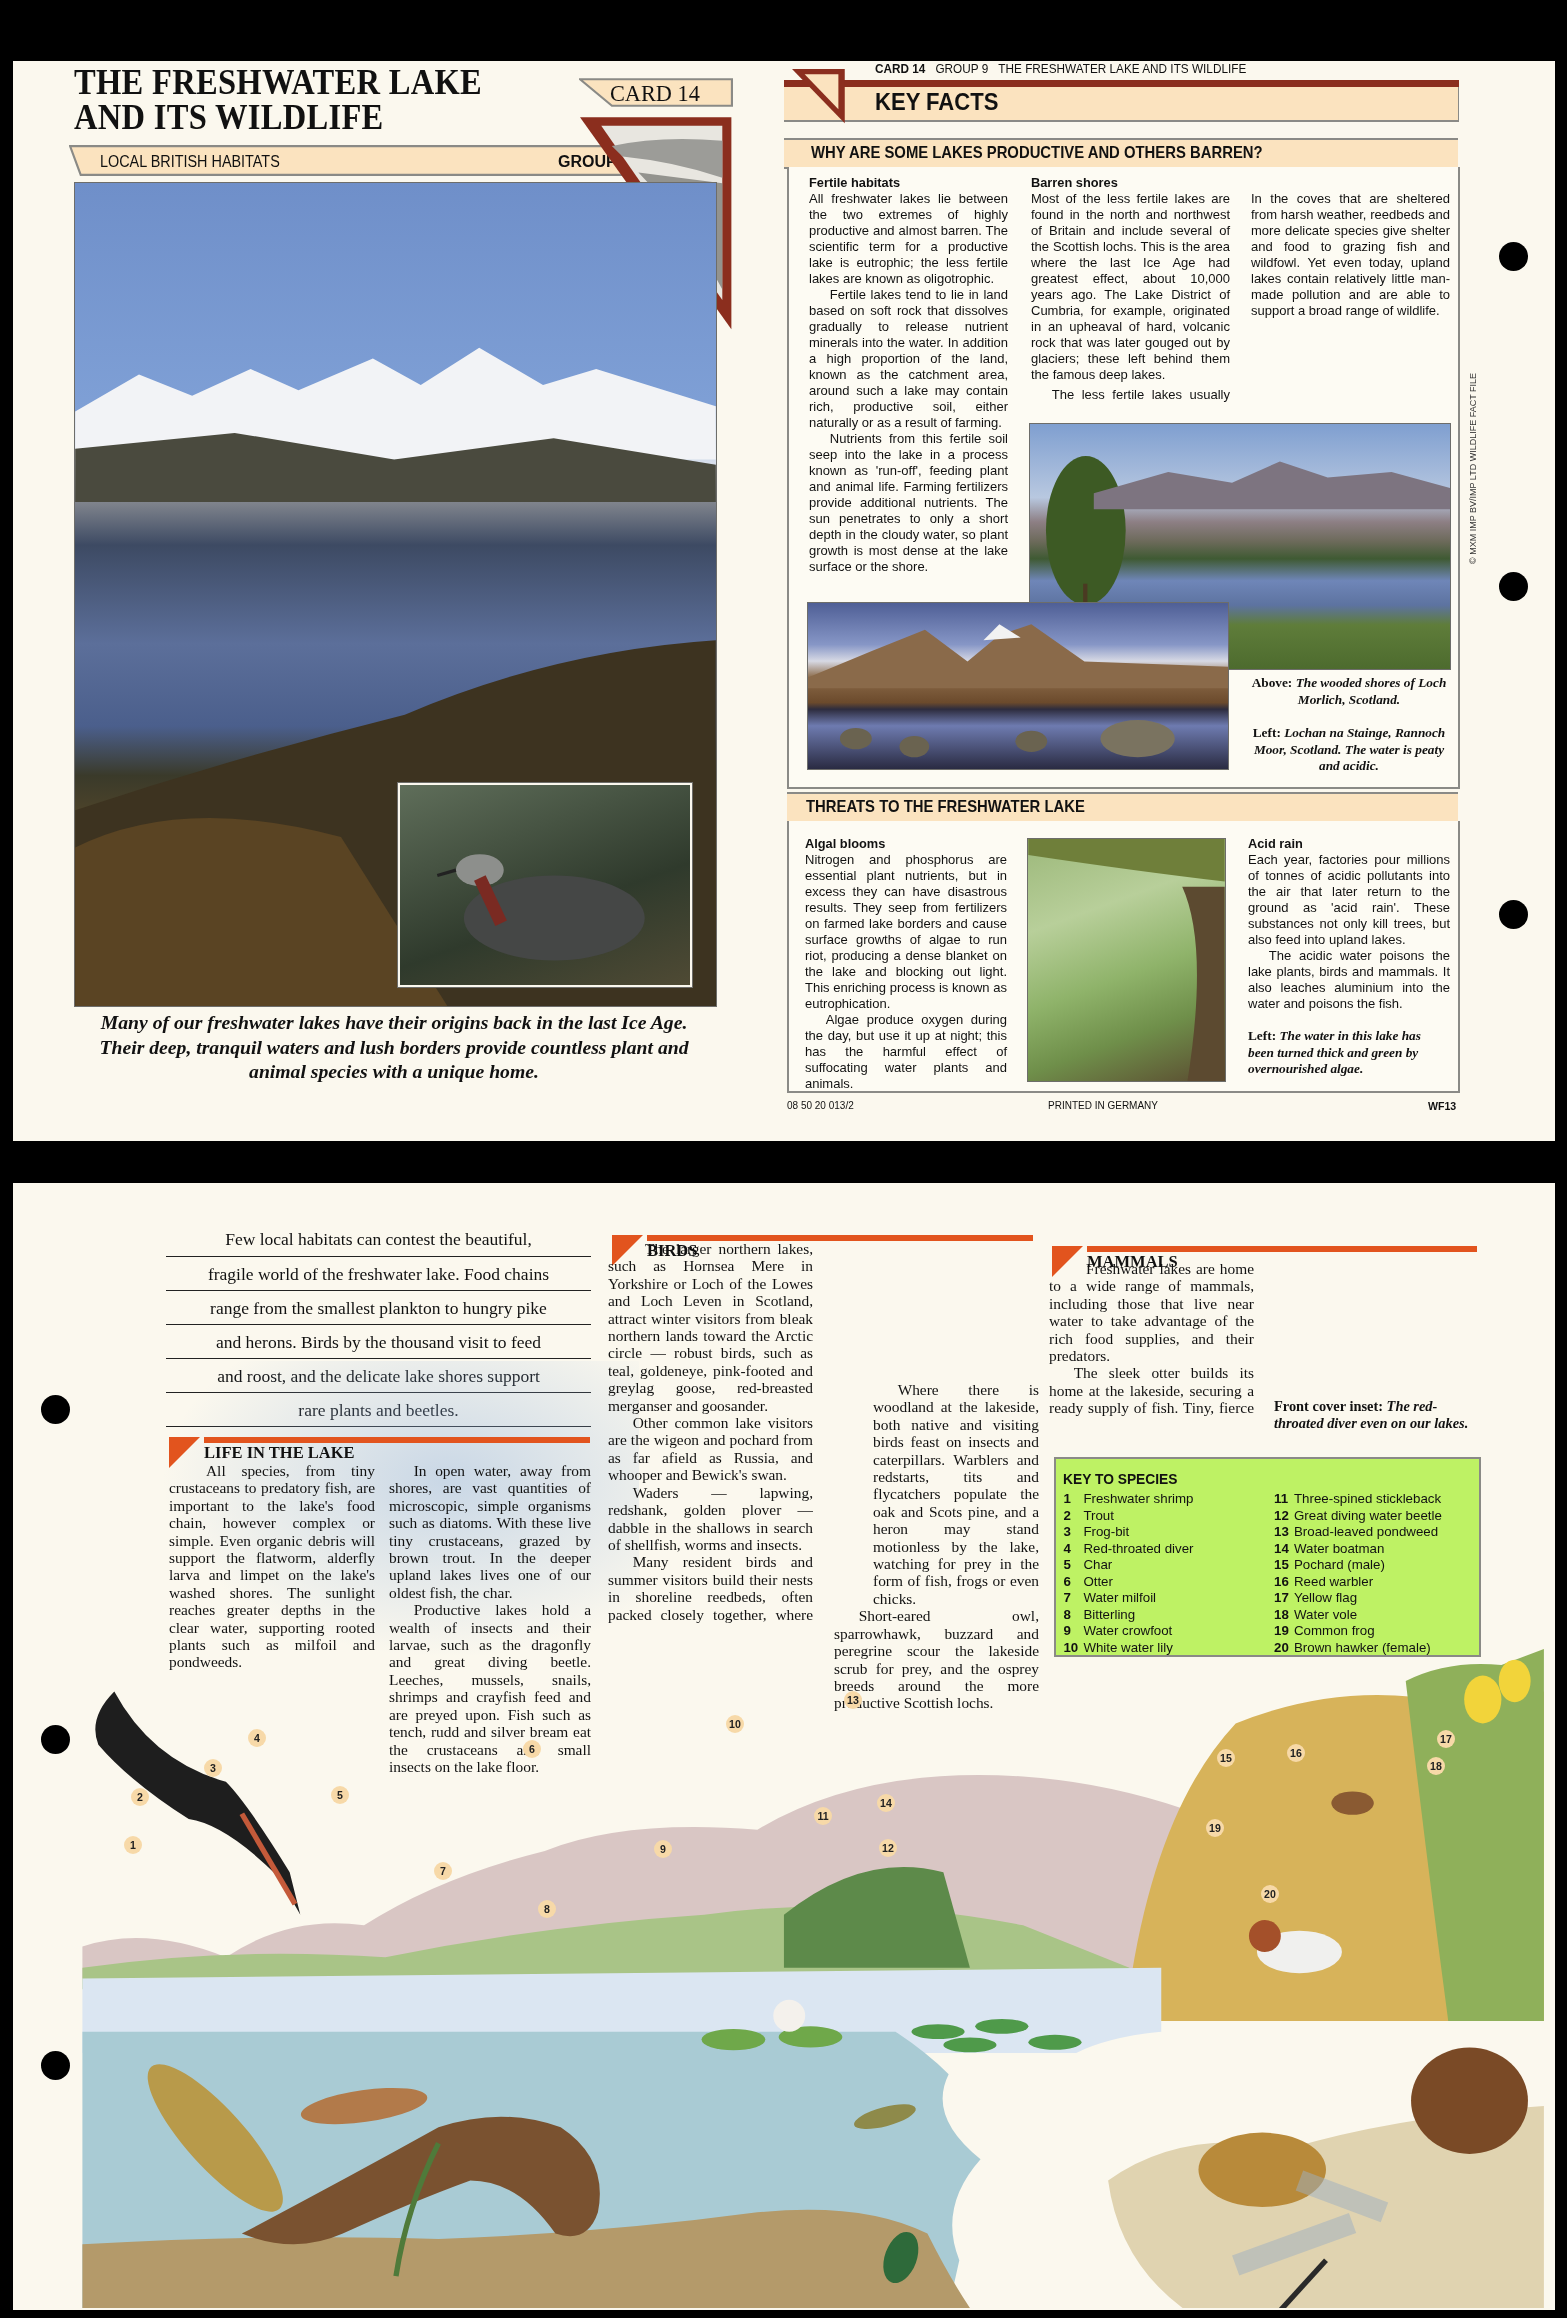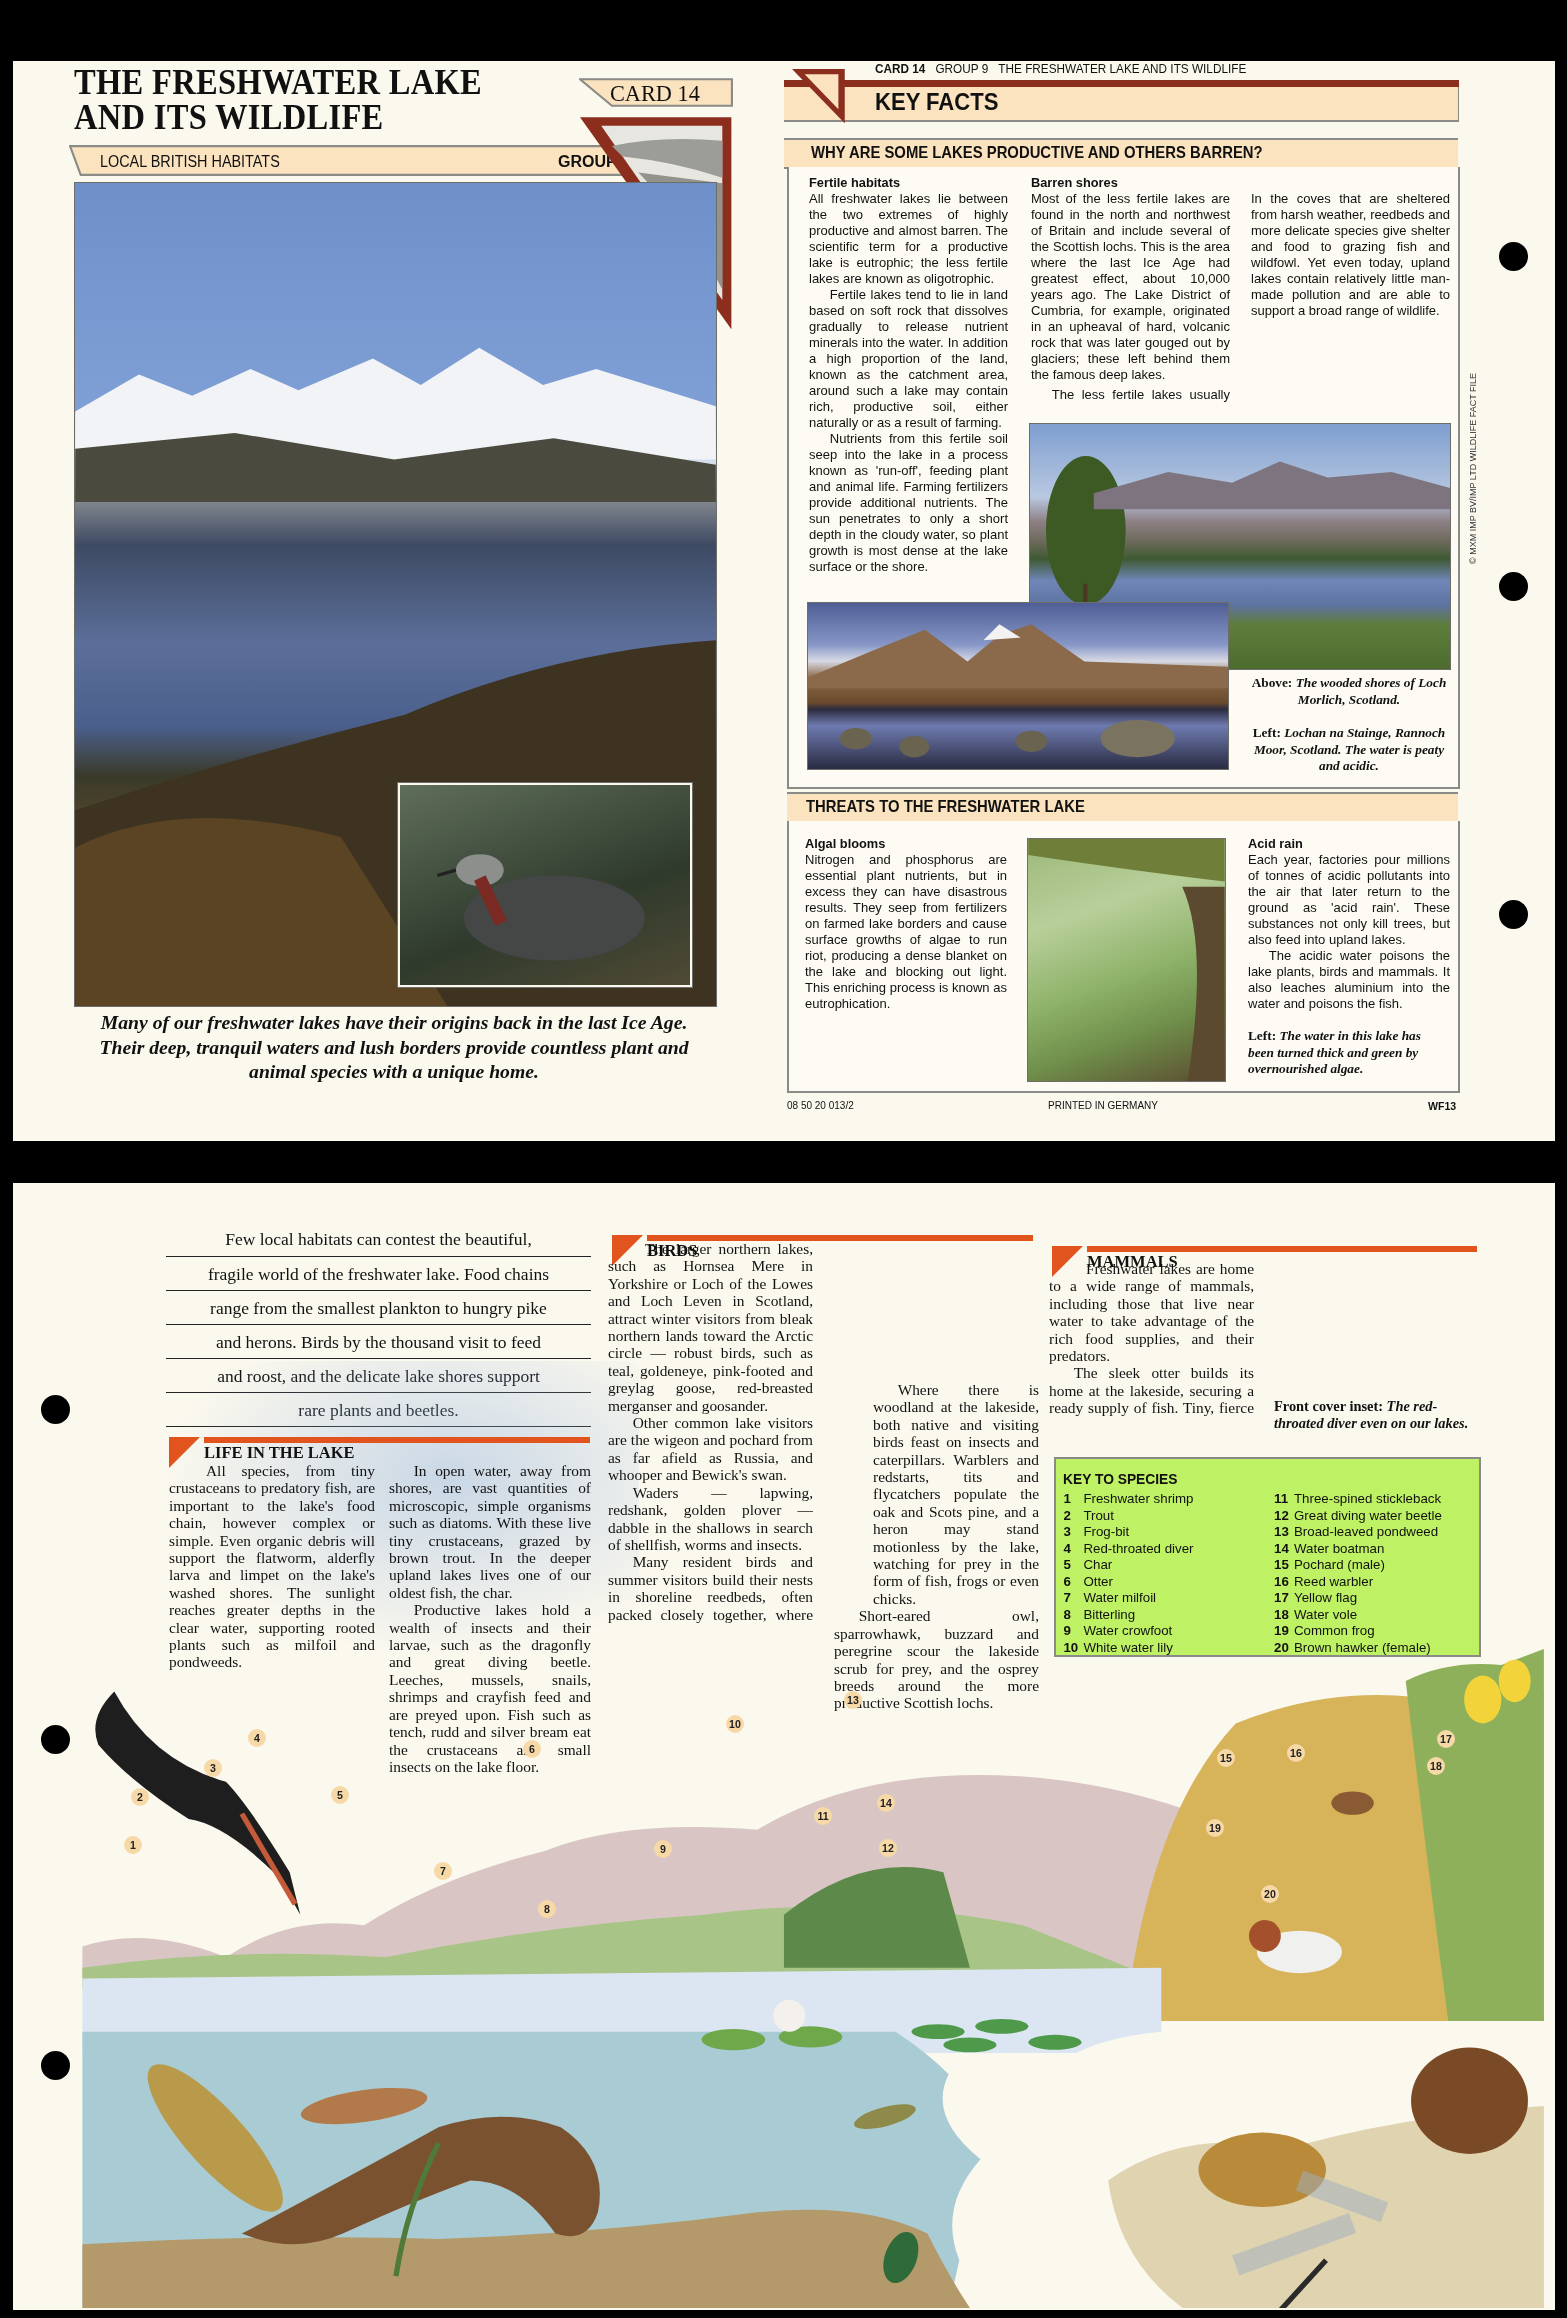--- a/index.html
+++ b/index.html
@@ -138,20 +138,21 @@
   <p style="margin-top:17px;"><b>Left:</b> <i>Lochan na Stainge, Rannoch Moor, Scotland. The water is peaty and acidic.</i></p>
 </div>
 
 <div class="band" style="left:787px; top:792px; width:671px; height:26.6px;"></div>
 <div class="abs" style="left:806px; top:797px; font-size:16.5px; font-weight:bold; transform:scaleX(0.9); transform-origin:left;">THREATS TO THE FRESHWATER LAKE</div>
 <div class="frame" style="left:787px; top:821px; width:669px; height:270px; border-top:none;"></div>
 
 <div class="abs body-sans" style="left:805px; top:836px; width:202px;">
   <div class="sub-h">Algal blooms</div>
   <p>Nitrogen and phosphorus are essential plant nutrients, but in excess they can have disastrous results. They seep from fertilizers on farmed lake borders and cause surface growths of algae to run riot, producing a dense blanket on the lake and blocking out light. This enriching process is known as eutrophication.</p>
+  <p class="ind">Algae produce oxygen during the day, but use it up at night; this has the harmful effect of suffocating water plants and animals.</p>
 </div>
 
 <div class="photo" style="left:1027px; top:838px; width:197px; height:242px; background:linear-gradient(160deg,#9cb87a 0%,#b8cf9a 30%,#8fb36a 55%,#6f8f4a 75%,#5a4a30 100%);">
   <svg width="197" height="242" style="position:absolute;left:0;top:0" viewBox="0 0 370 456">
     <path d="M0 0 L370 0 L370 80 Q200 60 0 30 Z" fill="#6f7f3a"></path>
     <path d="M290 90 Q340 200 300 456 L370 456 L370 90 Z" fill="#5c4a30"></path>
   </svg>
 </div>
 
 <div class="abs body-sans" style="left:1248px; top:836px; width:202px;">

